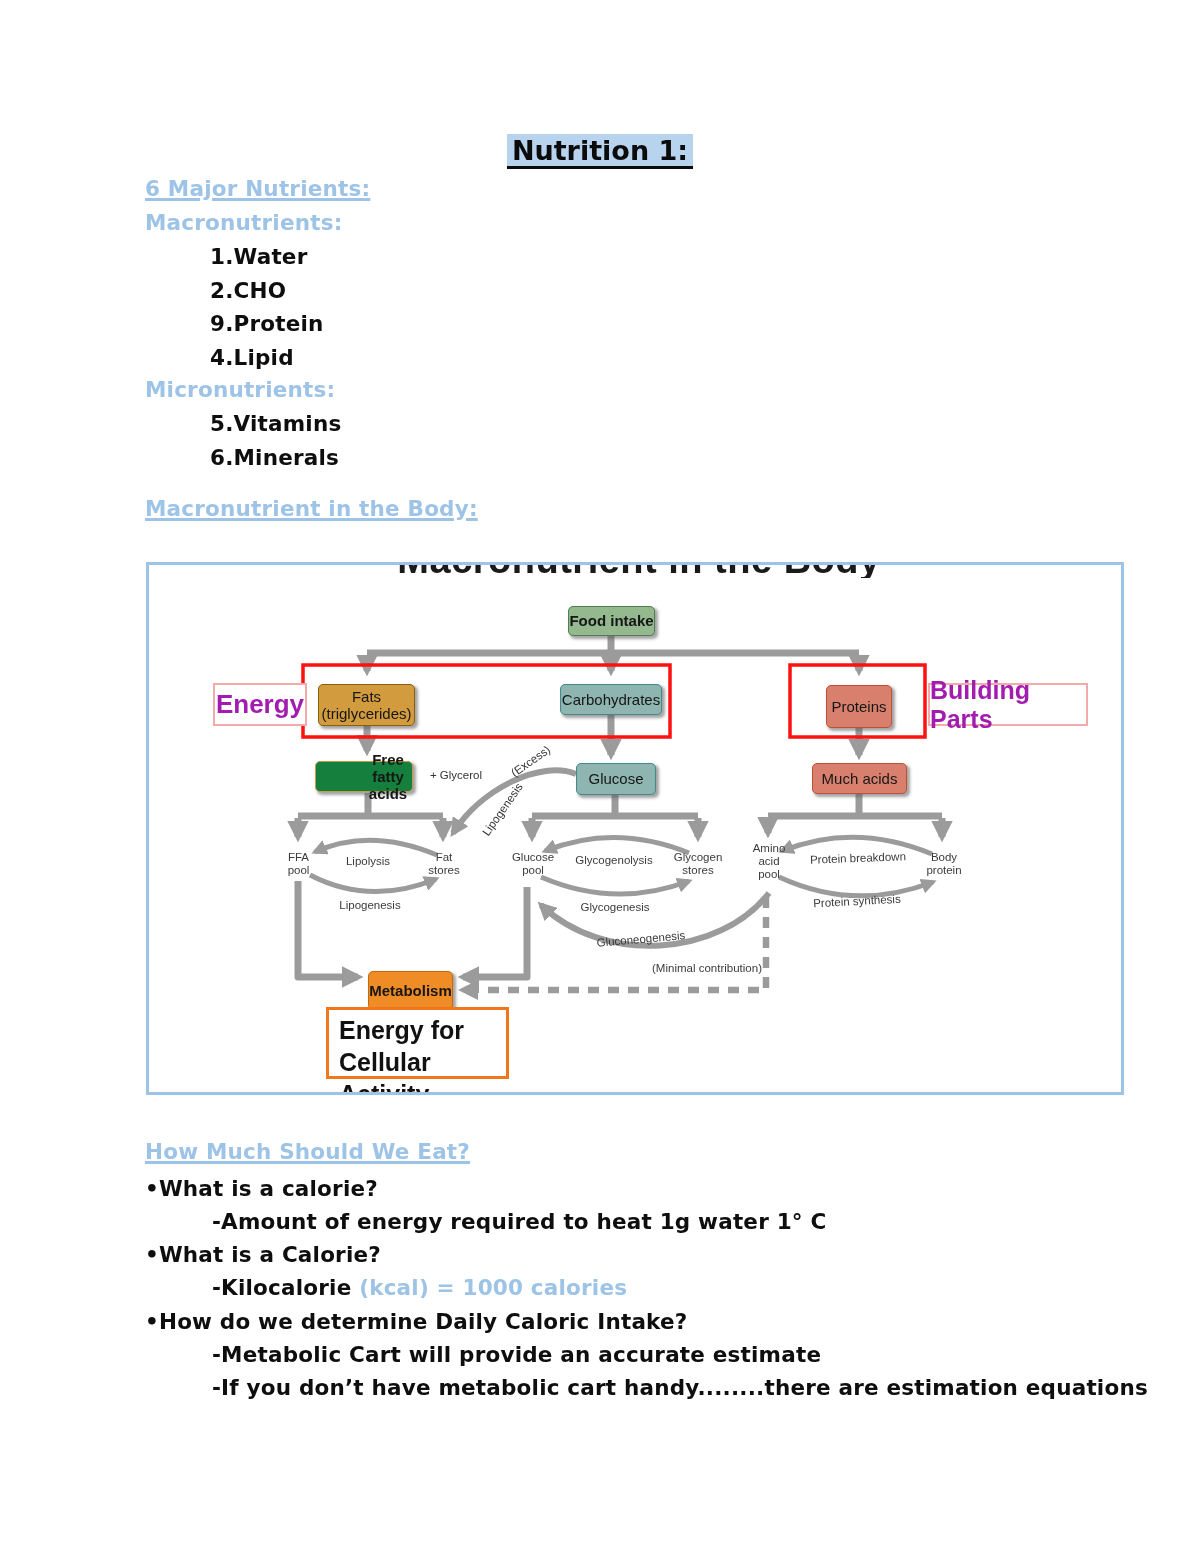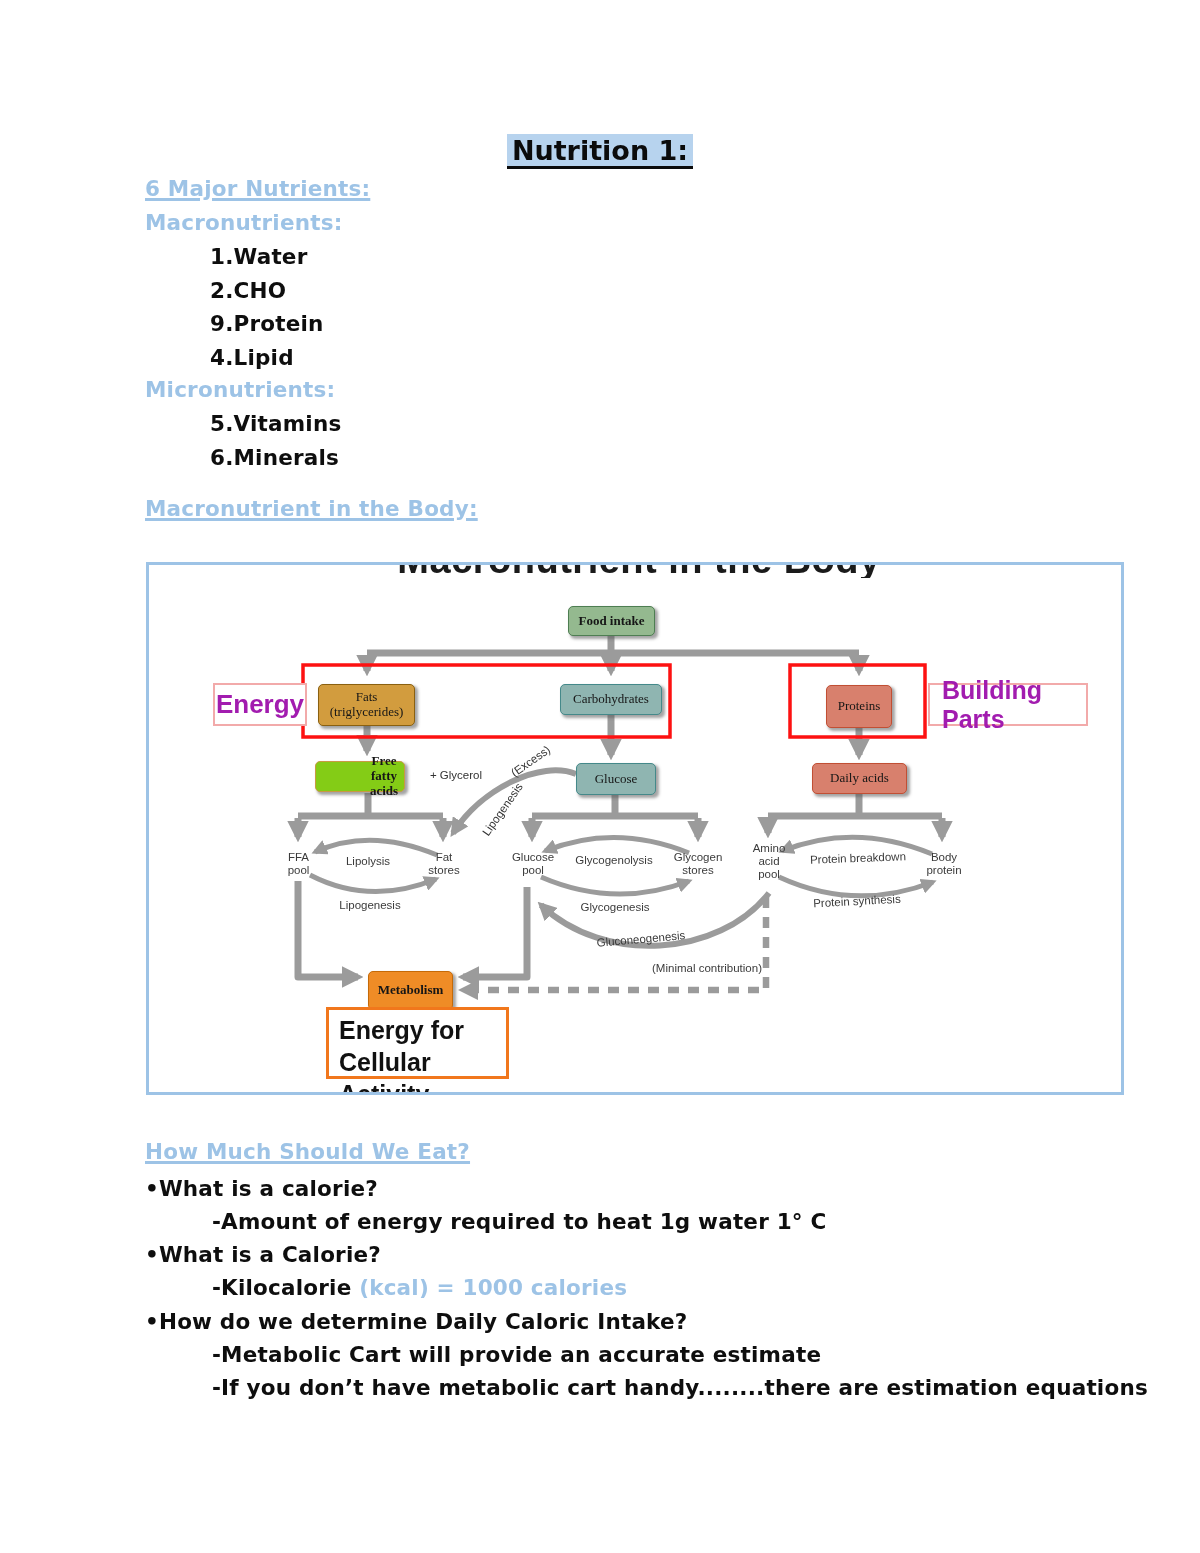--- a/index.html
+++ b/index.html
@@ -14,22 +14,22 @@
          font-size:27px;font-weight:700;color:#0b0b0b;border-bottom:3.5px solid #0b0b0b;}
   
   .diagram{left:146px;top:562px;width:978px;height:533px;border:3px solid #9dc3e6;
            box-sizing:border-box;overflow:hidden;background:#fff;
            font-family:"Liberation Sans",sans-serif;}
   .diagram svg{position:absolute;left:0;top:0;}
   .crop-wrap{left:140px;top:0;width:700px;height:13px;overflow:hidden;text-align:center;}
   .crop-text{margin-top:-26px;font-size:38px;font-weight:700;color:#1a1a1a;letter-spacing:.5px;
              font-family:"Liberation Sans",sans-serif;}
   .dbox{display:flex;align-items:center;justify-content:center;text-align:center;
-        font-size:13px;line-height:1.15;font-weight:600;color:#161616;border-radius:5px;
-        box-shadow:2.5px 2.5px 3px rgba(90,90,90,.55);white-space:pre-line;box-sizing:border-box;font-family:Liberation Serif, serif;}
+        font-size:15px;line-height:1.15;font-weight:600;color:#161616;border-radius:5px;
+        box-shadow:2.5px 2.5px 3px rgba(90,90,90,.55);white-space:pre-line;box-sizing:border-box;}
   .dlab{font-size:11.5px;line-height:1.15;color:#3b3b3b;text-align:center;white-space:pre-line;
         font-weight:500;}
   .sidebox{display:flex;align-items:center;justify-content:center;background:#fff;
            border:2px solid #f2aaaa;color:#a21caf;font-weight:600;box-sizing:border-box;
            font-family:"Liberation Sans",sans-serif;}
   .energy-cell{border:3px solid #f1771c;background:#fff;color:#111;font-weight:600;
                font-size:25px;line-height:1.28;padding:4px 0 0 10px;white-space:pre-line;
                box-sizing:border-box;}
 </style>
 </head>
@@ -115,32 +115,32 @@
 
     <div class="abs dbox" style="left:419px;top:41px;width:87px;height:30px;background:#94b98f;border:1.5px solid #4e7e52;">Food intake</div>
 
     <div class="abs dbox" style="left:169px;top:119px;width:97px;height:42px;background:#d29c3e;border:1.5px solid #8a6010;font-weight:500;">Fats
 (triglycerides)</div>
 
     <div class="abs dbox" style="left:411px;top:119px;width:102px;height:31px;background:#8fb5b1;border:1.5px solid #44898a;font-weight:500;">Carbohydrates</div>
 
     <div class="abs dbox" style="left:677px;top:120px;width:66px;height:43px;background:#d8806d;border:1.5px solid #c14f34;font-weight:500;">Proteins</div>
 
-    <div class="abs dbox" style="left:166px;top:196px;width:90px;height:31px;background:#84cc16;border:1.5px solid #c89a43;padding-left:48px;">Free fatty acids</div>
+    <div class="abs dbox" style="left:166px;top:196px;width:98px;height:31px;background:#15803d;border:1.5px solid #c89a43;padding-left:48px;">Free fatty acids</div>
 
     <div class="abs dlab" style="left:276px;top:204px;width:62px;color:#333;">+ Glycerol</div>
 
     <div class="abs dbox" style="left:427px;top:198px;width:80px;height:32px;background:#8fb5b1;border:1.5px solid #44898a;font-weight:500;">Glucose</div>
 
-    <div class="abs dbox" style="left:663px;top:198px;width:95px;height:31px;background:#d8806d;border:1.5px solid #c14f34;font-weight:500;">Daily acids</div>
+    <div class="abs dbox" style="left:663px;top:198px;width:95px;height:31px;background:#d8806d;border:1.5px solid #c14f34;font-weight:500;">Much acids</div>
 
     <div class="abs dbox" style="left:219px;top:406px;width:85px;height:39px;background:#ef8c26;border:1.5px solid #c56a08;">Metabolism</div>
 
     <div class="abs sidebox" style="left:64px;top:118px;width:94px;height:43px;font-size:26px;">Energy</div>
-    <div class="abs sidebox" style="left:779px;top:118px;width:160px;height:43px;font-size:25px;padding-left:12px;">Building Parts</div>
+    <div class="abs sidebox" style="left:779px;top:118px;width:160px;height:43px;font-size:25px;">Building Parts</div>
 
     <div class="abs dlab" style="left:352px;top:190px;width:60px;transform:rotate(-35deg);color:#333;">(Excess)</div>
     <div class="abs dlab" style="left:318px;top:238px;width:72px;transform:rotate(-55deg);color:#333;">Lipogenesis</div>
 
     <div class="abs dlab" style="left:127px;top:286px;width:45px;">FFA
 pool</div>
     <div class="abs dlab" style="left:186px;top:290px;width:66px;">Lipolysis</div>
     <div class="abs dlab" style="left:270px;top:286px;width:50px;">Fat
 stores</div>
     <div class="abs dlab" style="left:183px;top:334px;width:76px;">Lipogenesis</div>

